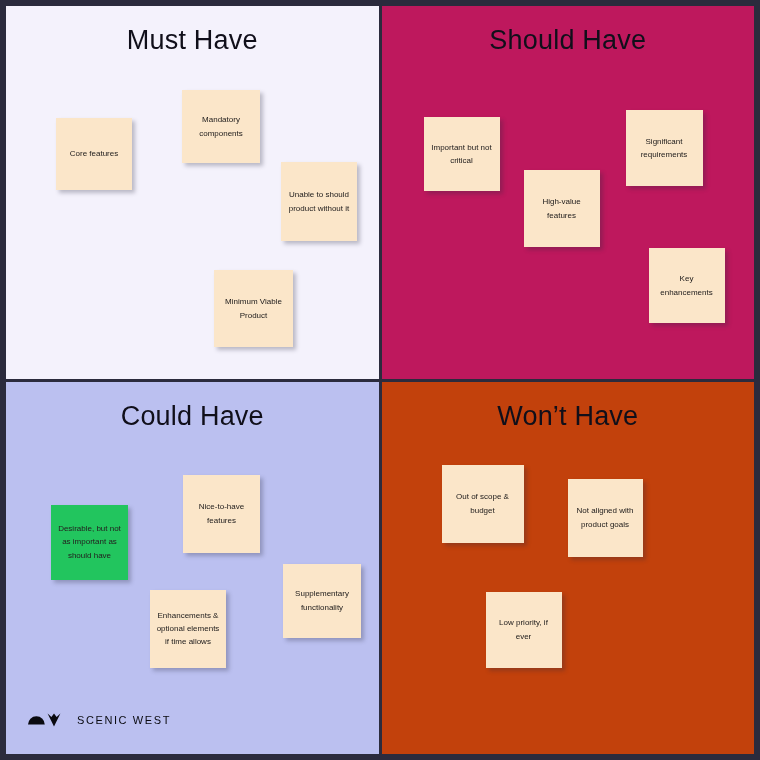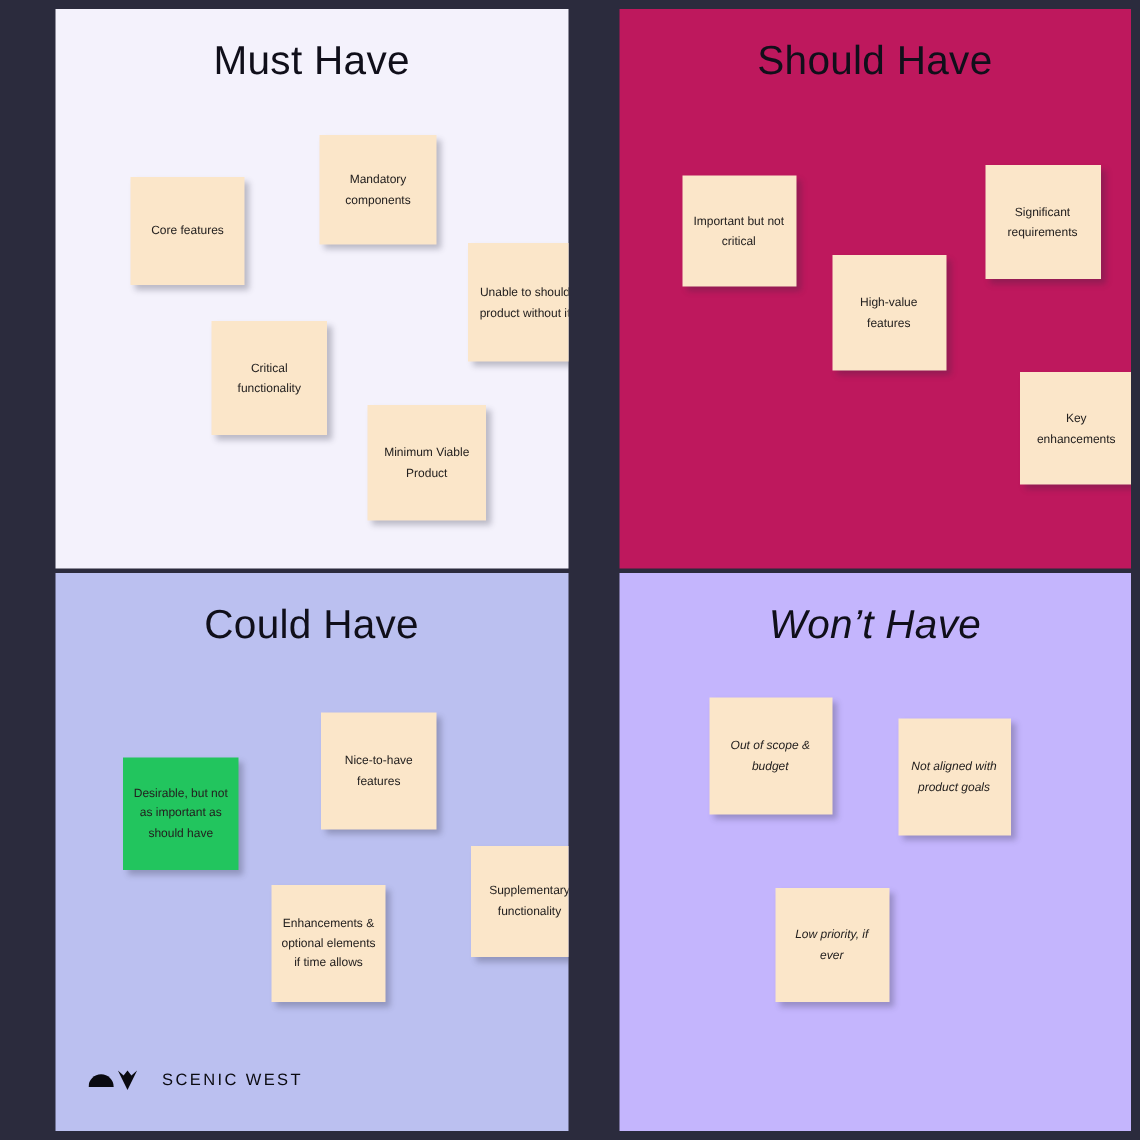--- a/index.html
+++ b/index.html
@@ -31,21 +31,20 @@
     display: grid;
     grid-template-columns: 1fr 1fr;
     grid-template-rows: 1fr 1fr;
     gap: 3px;
     background: #2b2b3d;
   }
 
   .quadrant {
     position: relative;
     overflow: hidden;
-    margin-left: 31px;
   }
   .q-must   { background: #f4f2fc; }
   .q-should { background: #e4ddf8; }
   .q-could  { background: #bbc0f0; }
   .q-wont   { background: #9399c4; }
 
   .q-title {
     position: absolute;
     left: 0;
     right: 0;
@@ -108,23 +107,20 @@
       <div class="q-title">Must Have</div>
       <div class="note" style="left: 50px; top: 112px; width: 76px; height: 72px; background: rgb(251, 230, 201);">
         <span>Core features</span>
       </div>
       <div class="note" style="left: 176px; top: 84px; width: 78px; height: 73px; background: rgb(251, 230, 201);">
         <span>Mandatory components</span>
       </div>
       <div class="note" style="left: 275px; top: 156px; width: 76px; height: 79px; background: rgb(251, 230, 201);">
         <span>Unable to should product without it</span>
       </div>
-      <div class="note" style="left: 104px; top: 208px; width: 77px; height: 76px; background: rgb(251, 230, 201);">
-        <span>Critical functionality</span>
-      </div>
       <div class="note" style="left: 208px; top: 264px; width: 79px; height: 77px; background: rgb(251, 230, 201);">
         <span>Minimum Viable Product</span>
       </div>
     </div>
 
     <div class="quadrant q-should" style="background: #be185d;">
       <div class="q-title">Should Have</div>
       <div class="note" style="left: 42px; top: 111px; width: 76px; height: 74px; background: rgb(251, 230, 201);">
         <span>Important but not critical</span>
       </div>
@@ -156,21 +152,21 @@
 
       <div class="brand">
         <svg class="brand-mark" viewBox="0 0 40 17">
           <path d="M0 13.6 A8.4 8.4 0 0 1 16.8 13.6 Z" fill="#0a0a10"></path>
           <path d="M19.6 2.6 L23.4 6.0 L26.0 2.6 L28.6 6.0 L32.4 2.6 L26.0 15.6 Z" fill="#0a0a10"></path>
         </svg>
         <div class="brand-name">SCENIC WEST</div>
       </div>
     </div>
 
-    <div class="quadrant q-wont" style="background: #c4b5fd; font-style: italic;">
+    <div class="quadrant q-wont" style="background: #c2410c;">
       <div class="q-title">Won’t Have</div>
       <div class="note" style="left: 60px; top: 83px; width: 82px; height: 78px; background: rgb(251, 230, 201);">
         <span>Out of scope &amp; budget</span>
       </div>
       <div class="note" style="left: 186px; top: 97px; width: 75px; height: 78px; background: rgb(251, 230, 201);">
         <span>Not aligned with product goals</span>
       </div>
       <div class="note" style="left: 104px; top: 210px; width: 76px; height: 76px; background: rgb(251, 230, 201);">
         <span>Low priority, if ever</span>
       </div>

